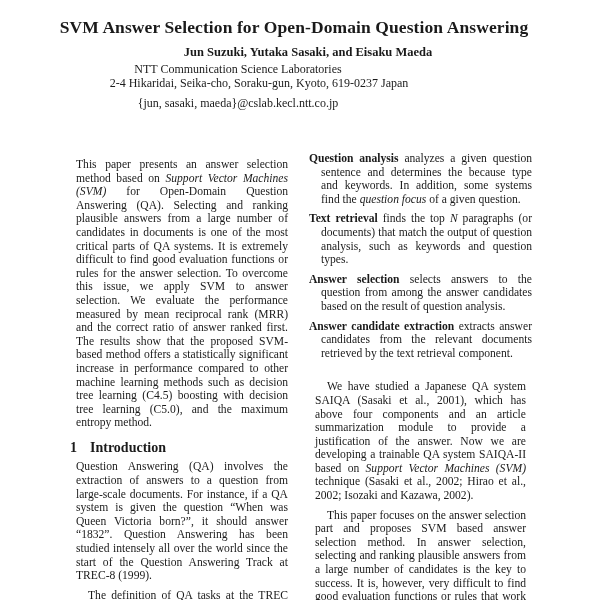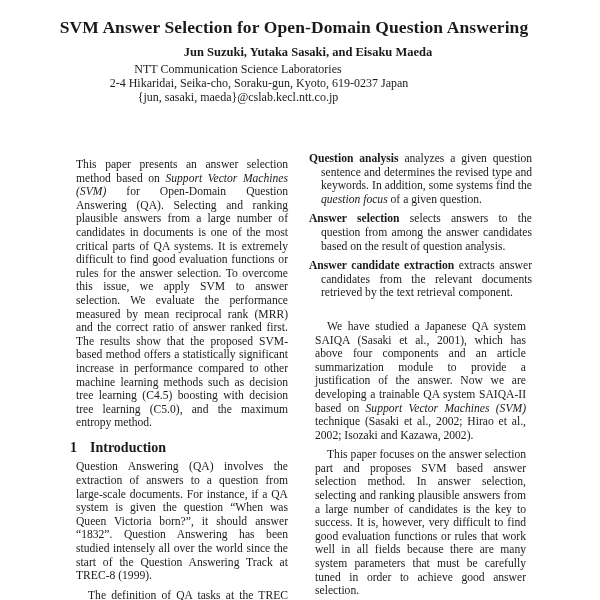--- a/index.html
+++ b/index.html
@@ -17,21 +17,21 @@
   .authors {
     position: absolute; top: 45px; left: 8px; width: 600px; text-align: center;
     font-family: "Liberation Serif", serif; font-weight: bold; font-size: 12.5px;
   }
   .affil {
     position: absolute; left: 0; width: 476px; text-align: center;
     font-family: "Liberation Serif", serif; font-size: 12px;
   }
   .affil.l1 { top: 62px; }
   .affil.l2 { top: 76px; margin-left: 21px; }
-  .affil.l3 { top: 90px; }
+  .affil.l3 { top: 96px; }
 
   .col {
     position: absolute; top: 152px;
     font-family: "Liberation Serif", serif; font-size: 11.6px; line-height: 13.6px;
     text-align: justify; hyphens: manual;
   }
   .col.left { left: 70px; width: 224px; }
   .col.right { left: 309px; width: 223px; }
   .abstract-head {
     text-align: center; font-weight: bold; font-size: 12.5px; margin: 0 0 2px 0;
@@ -59,21 +59,22 @@
 
   <div class="col left">
     <p><span>This paper presents an answer selection method based on </span><em>Support Vector Machines (SVM)</em><span> for Open-Domain Question Answering (QA). Selecting and ranking plausible answers from a large number of candidates in documents is one of the most critical parts of QA systems. It is extremely difficult to find good evaluation functions or rules for the answer selection. To overcome this issue, we apply SVM to answer selection. We evaluate the performance measured by mean reciprocal rank (MRR) and the correct ratio of answer ranked first. The results show that the proposed SVM-based method offers a statistically significant increase in performance compared to other machine learning methods such as decision tree learning (C4.5) boosting with decision tree learning (C5.0), and the maximum entropy method.</span></p>
 
     <div class="section-head"><span class="num">1</span><span>Introduction</span></div>
     <p>Question Answering (QA) involves the extraction of answers to a question from large-scale documents. For instance, if a QA system is given the question “When was Queen Victoria born?”, it should answer “1832”. Question Answering has been studied intensely all over the world since the start of the Question Answering Track at TREC-8 (1999).</p>
     <p class="indent">The definition of QA tasks at the TREC QA-Track has been revised and extended year after year. At first, QA research focused on the Passage Retrieval method as used at TREC-8. That is, the QA task was to answer a question in the form of strings of 50 bytes or 250 bytes excerpted from a large set of news wire articles.</p>
   </div>
 
   <div class="col right">
-    <div class="desc"><b>Question analysis</b><span> analyzes a given question sentence and determines the revised type and keywords. In addition, some systems find the </span><em>question focus</em><span> of a given question.</span></div>
+    <div class="desc"><b>Question analysis</b><span> analyzes a given question sentence and determines the because type and keywords. In addition, some systems find the </span><em>question focus</em><span> of a given question.</span></div>
+    <div class="desc"><b>Text retrieval</b><span> finds the top </span><em>N</em><span> paragraphs (or documents) that match the output of question analysis, such as keywords and question types.</span></div>
     <div class="desc"><b>Answer selection</b><span> selects answers to the question from among the answer candidates based on the result of question analysis.</span></div>
     <div class="desc"><b>Answer candidate extraction</b><span> extracts answer candidates from the relevant documents retrieved by the text retrieval component.</span></div>
     <div class="gap"></div>
     <p class="indent"><span>We have studied a Japanese QA system SAIQA (Sasaki et al., 2001), which has above four components and an article summarization module to provide a justification of the answer. Now we are developing a trainable QA system SAIQA-II based on </span><em>Support Vector Machines (SVM)</em><span> technique (Sasaki et al., 2002; Hirao et al., 2002; Isozaki and Kazawa, 2002).</span></p>
     <p class="indent">This paper focuses on the answer selection part and proposes SVM based answer selection method. In answer selection, selecting and ranking plausible answers from a large number of candidates is the key to success. It is, however, very difficult to find good evaluation functions or rules that work well in all fields because there are many system parameters that must be carefully tuned in order to achieve good answer selection.</p>
 
   </div>
 </div>
 
 </body></html>

